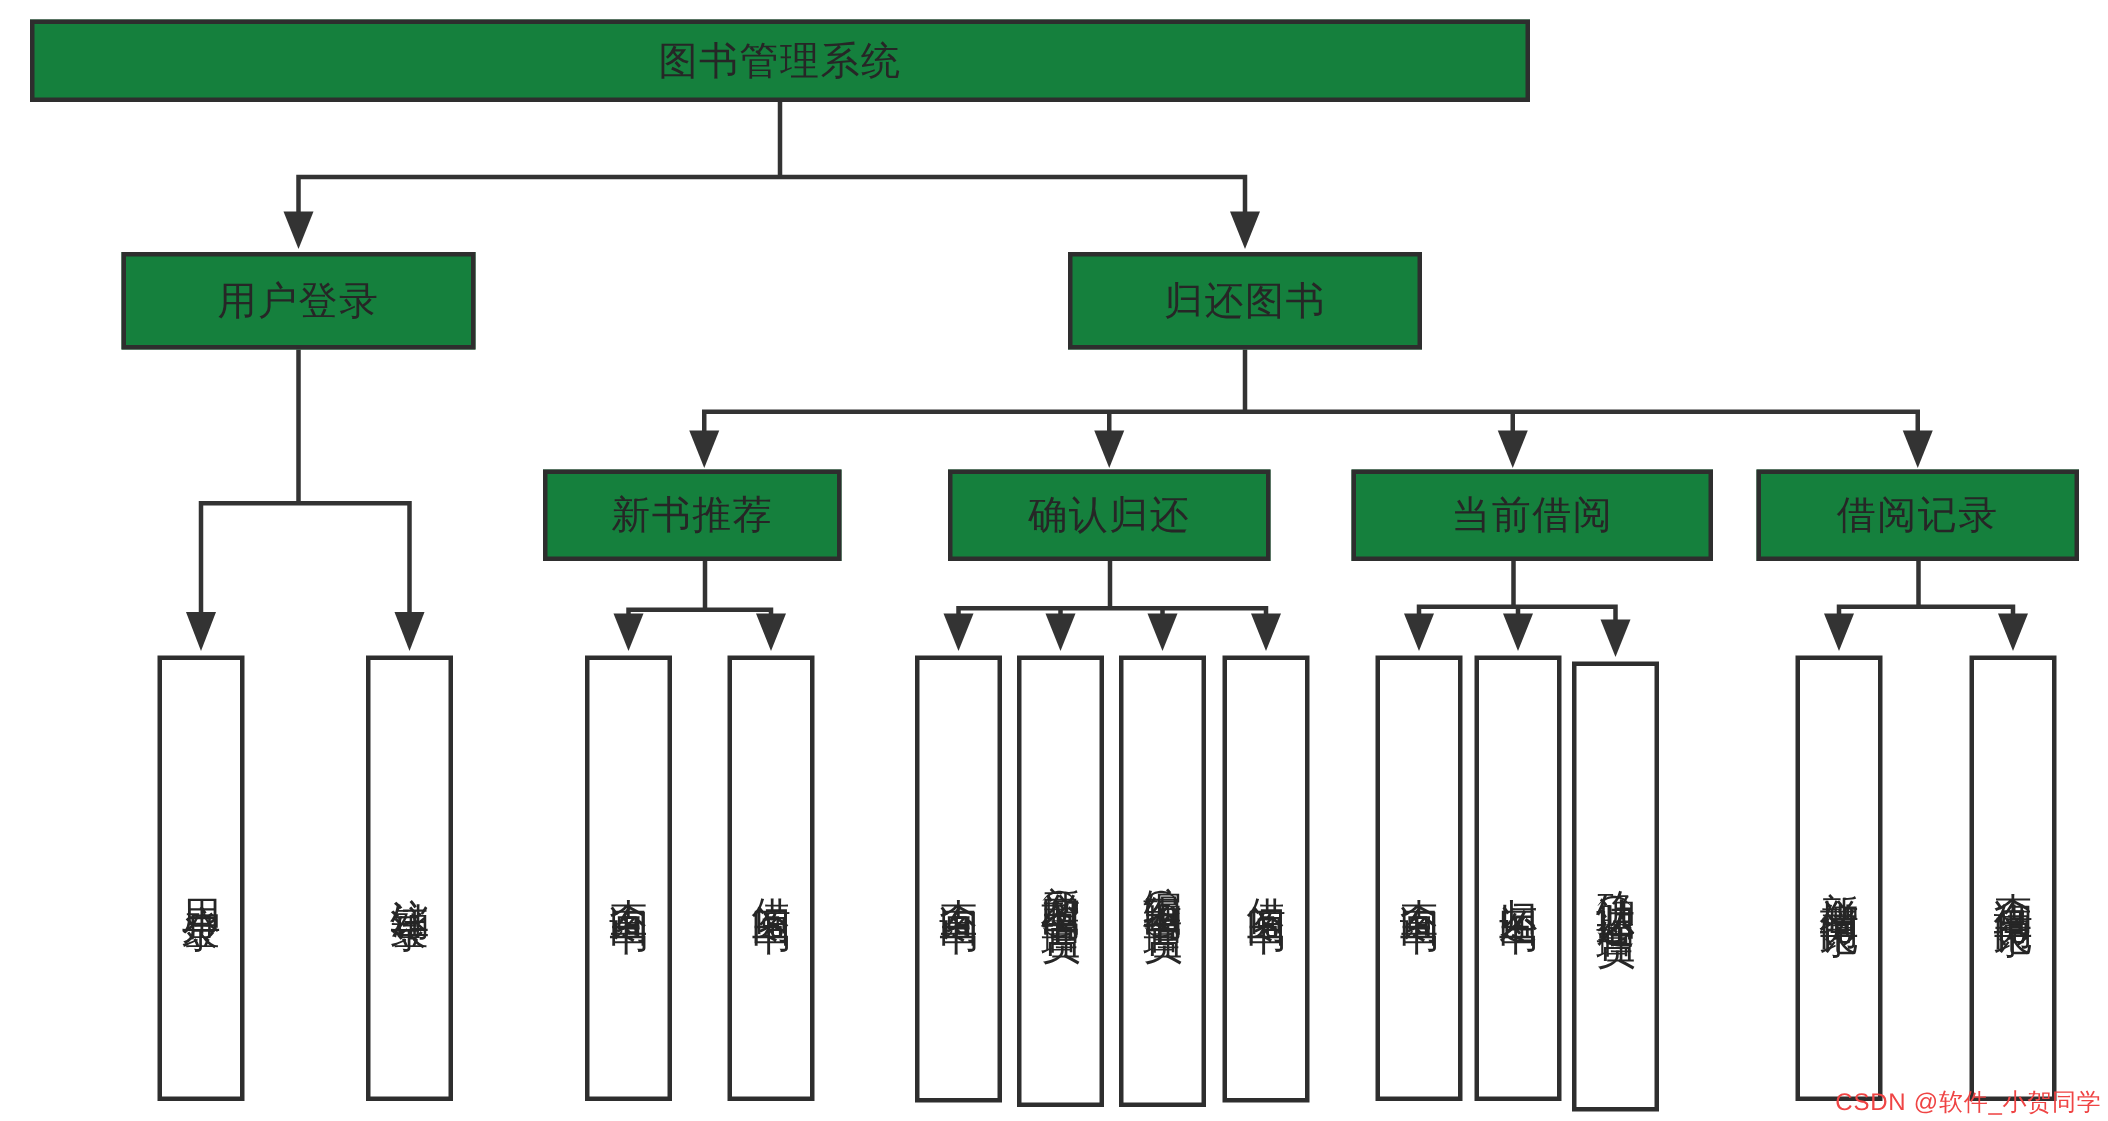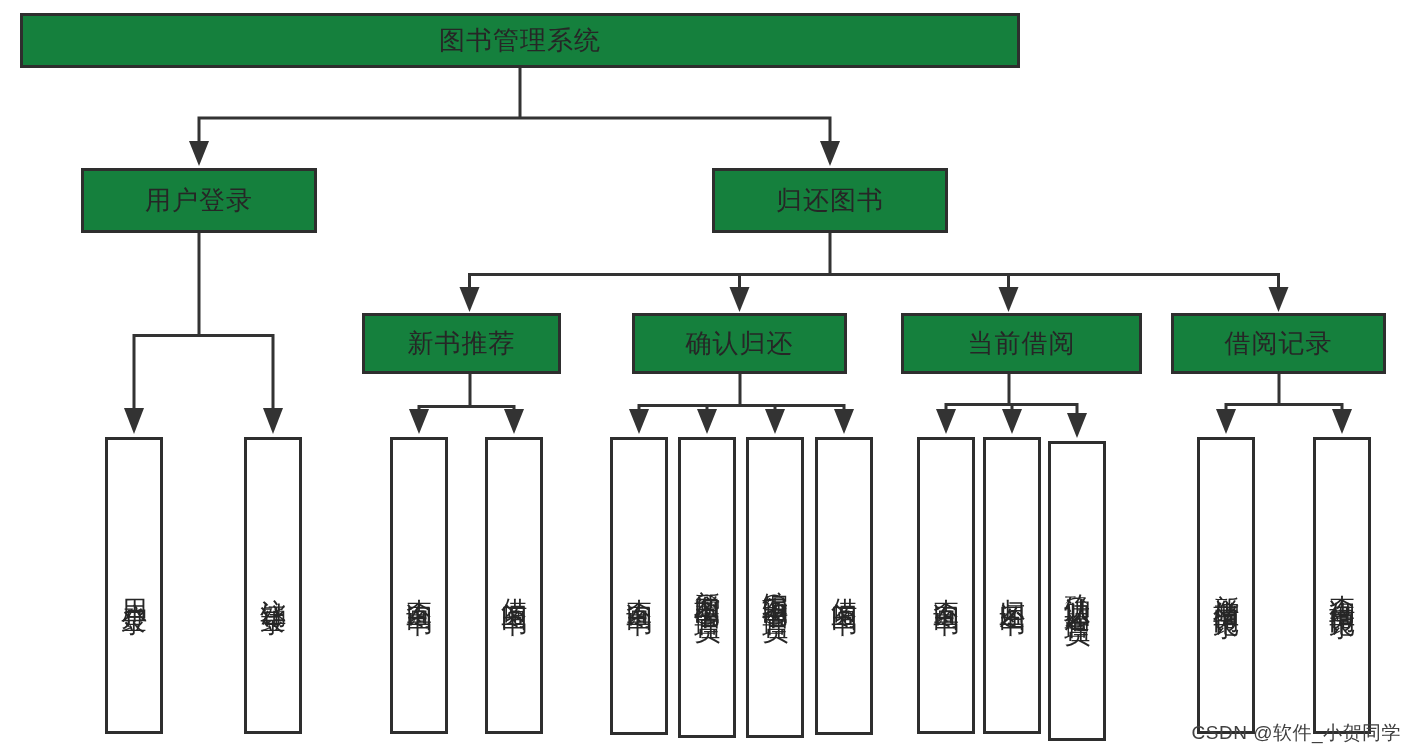--- a/index.html
+++ b/index.html
@@ -46,23 +46,23 @@
     font-size: 26px;
     letter-spacing: 4px;
     line-height: 1.05;
     color: #262626;
     white-space: nowrap;
   }
   .watermark {
     position: absolute;
     right: 4px;
     bottom: 1px;
-    font-size: 19px;
+    font-size: 16px;
     letter-spacing: 0.5px;
-    color: #404040;
+    color: #ef4444;
     z-index: 5;
     white-space: nowrap;
   }
 </style>
 </head>
 <body>
 
 <div class="canvas">
 
   <svg class="connectors" width="1405" height="747" viewBox="0 0 1405 747" xmlns="http://www.w3.org/2000/svg">

